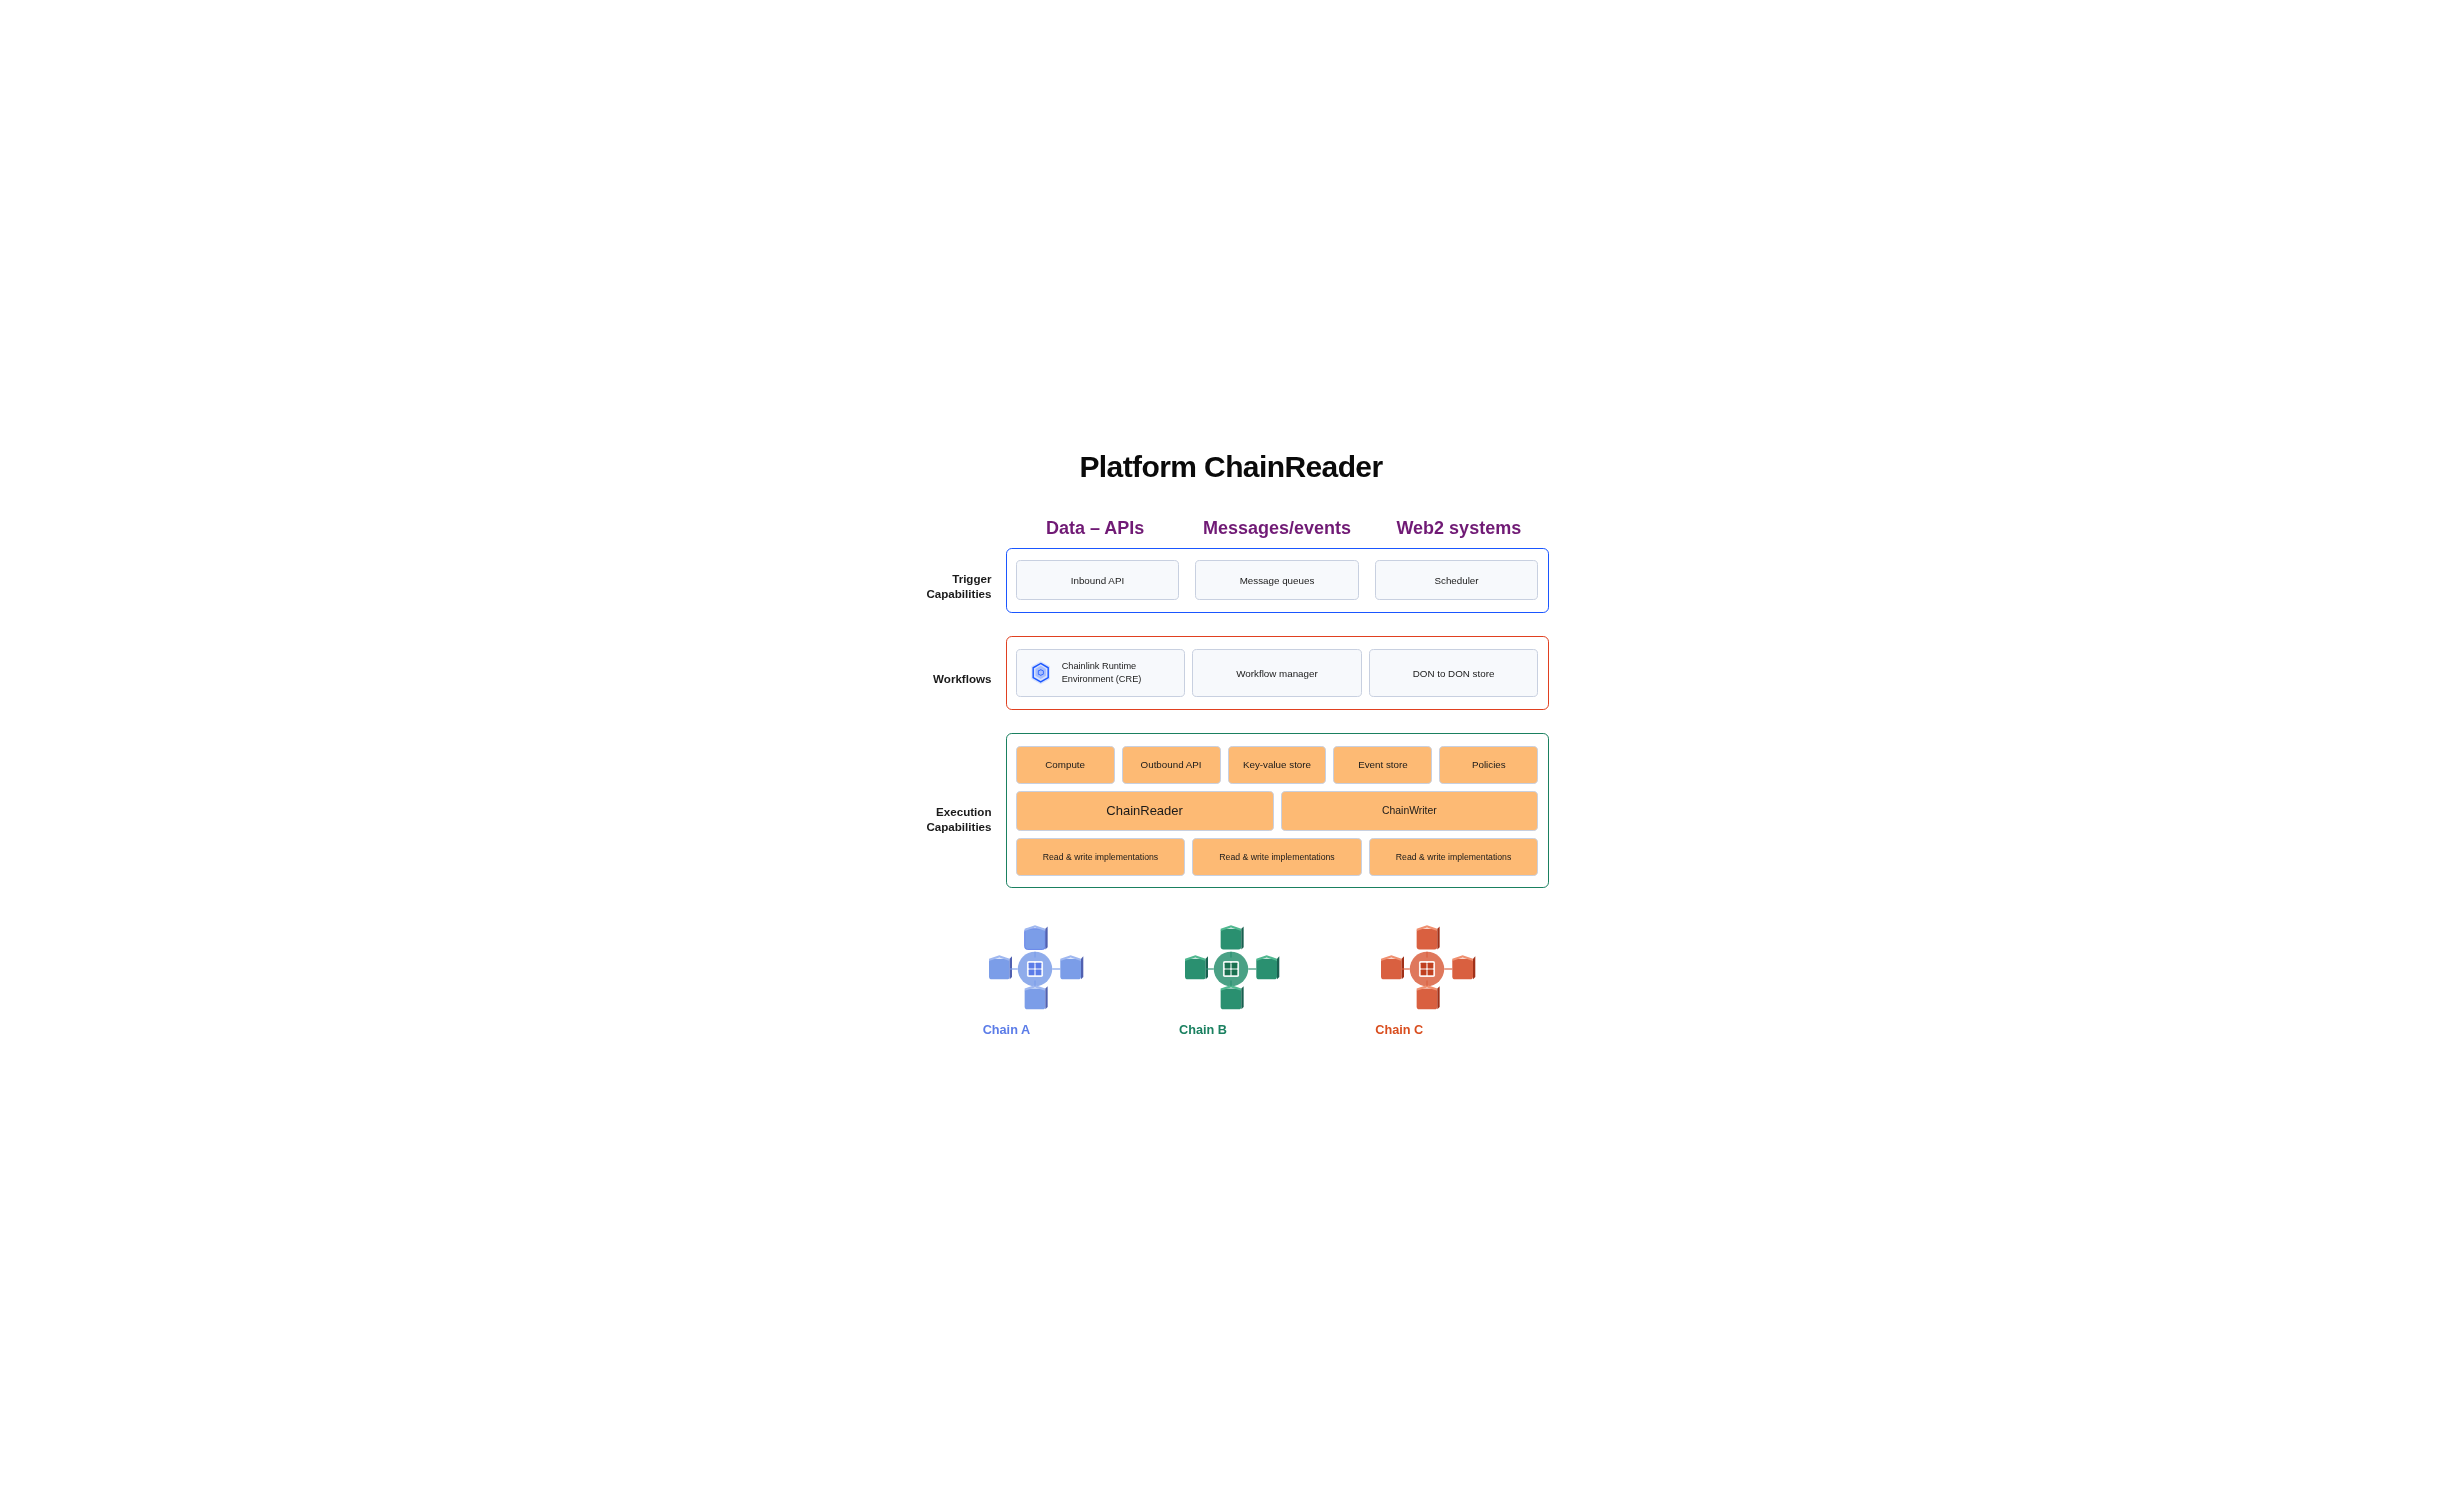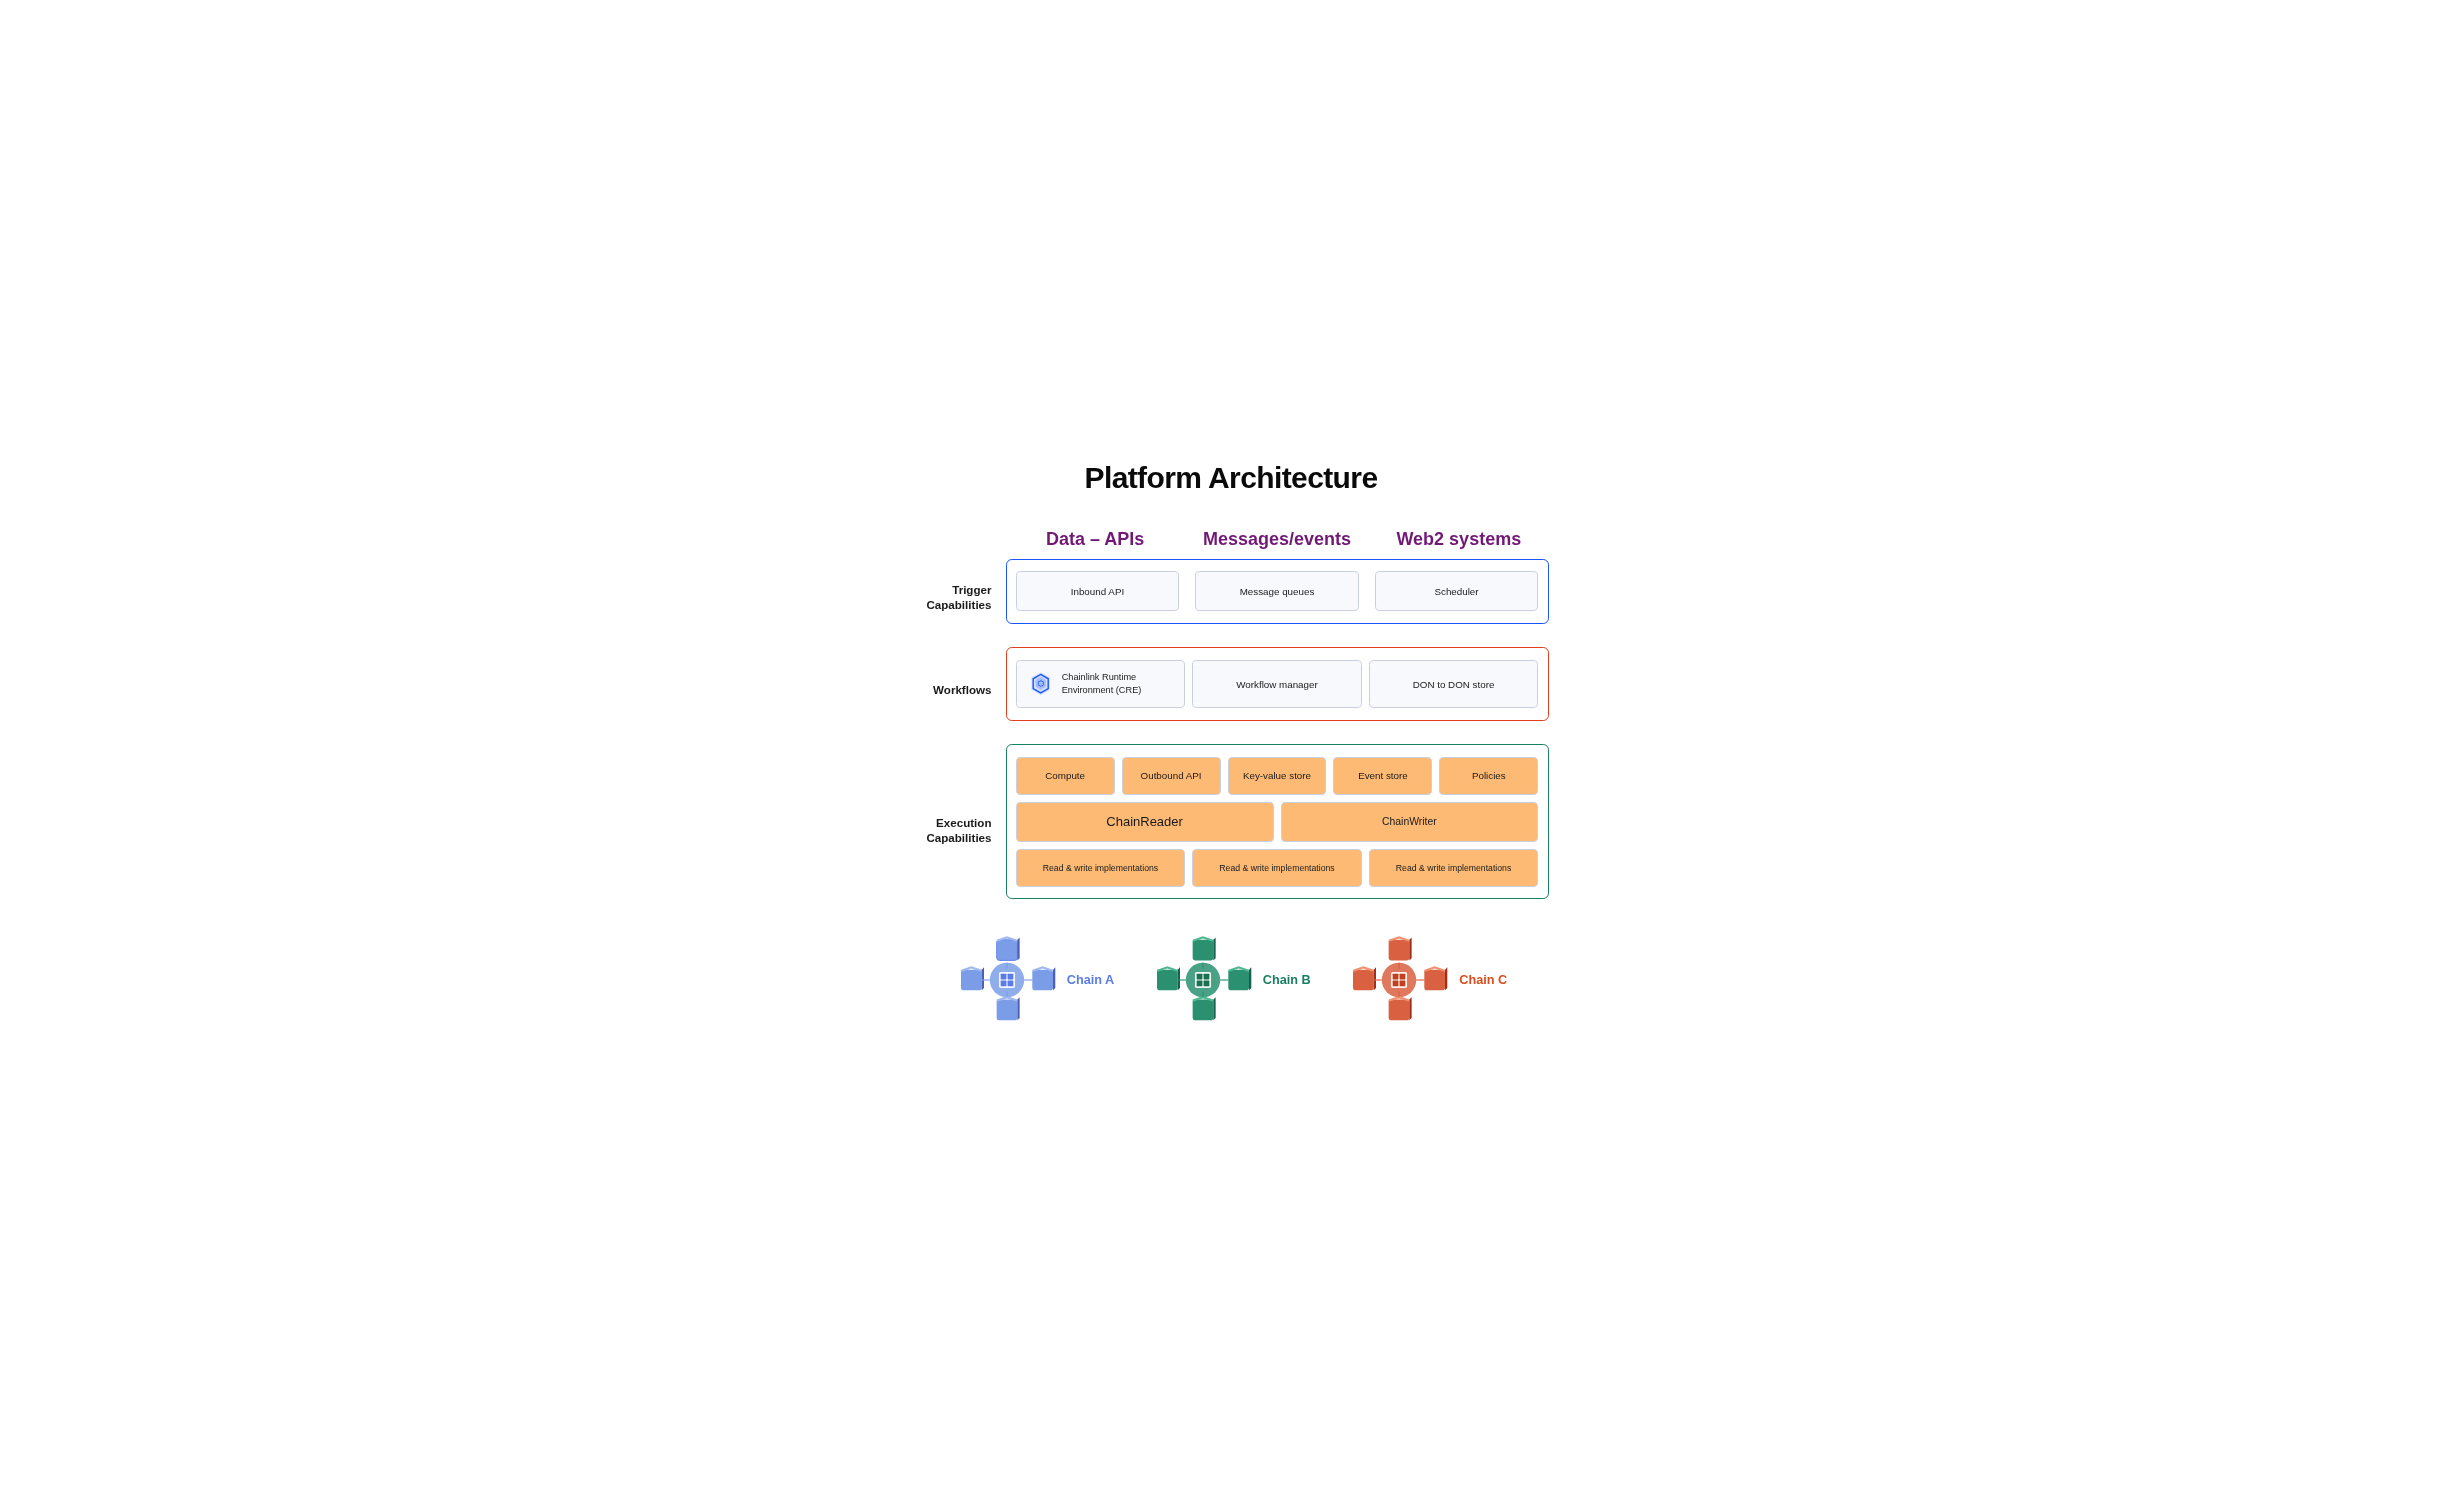--- a/index.html
+++ b/index.html
@@ -146,22 +146,21 @@
     
     .chains-row {
       display: flex;
       justify-content: space-around;
       align-items: flex-end;
       margin-top: 5.8px;
       padding: 0 23px;
     }
     .chain-item {
       display: flex;
-      flex-direction: row;
-      align-items: center;
+      flex-direction: column;
       gap: 8px;
     }
     .chain-label {
       font-size: 12.7px;
       font-weight: 700;
     }
     .chain-label-a { color: #5b7ce8; }
     .chain-label-b { color: #1a8060; }
     .chain-label-c { color: #d94e1f; }
 
@@ -171,21 +170,21 @@
       height: 92px;
     }
 
     
     .empty-label { }
   </style>
 </head>
 <body>
 
 <div class="page-container">
-  <h1 class="page-title">Platform Architecture</h1>
+  <h1 class="page-title">Platform ChainReader</h1>
 
   <div style="display:grid; grid-template-columns: 92px 1fr;">
     <div class="empty-label"></div>
     <div class="col-headers">
       <div class="col-header">Data – APIs</div>
       <div class="col-header">Messages/events</div>
       <div class="col-header">Web2 systems</div>
     </div>
   </div>
 

